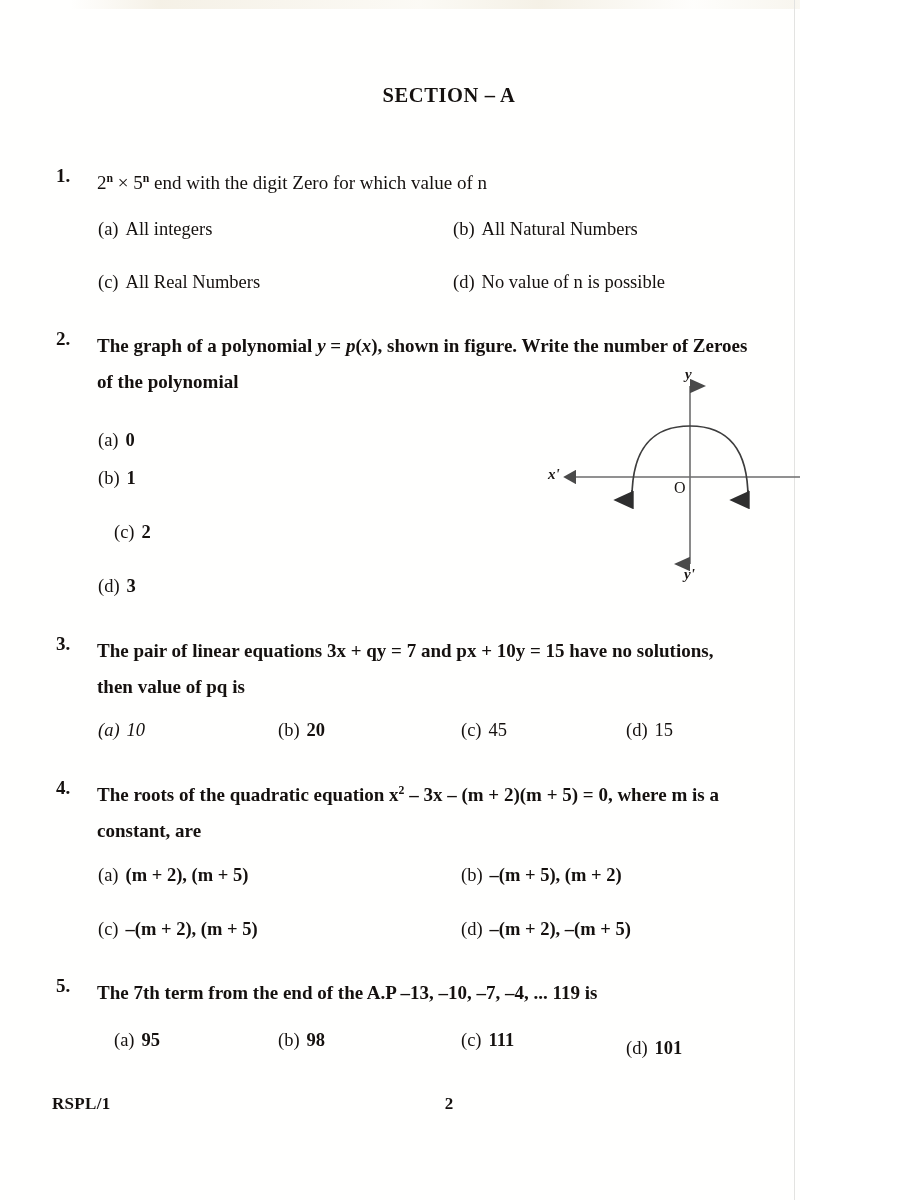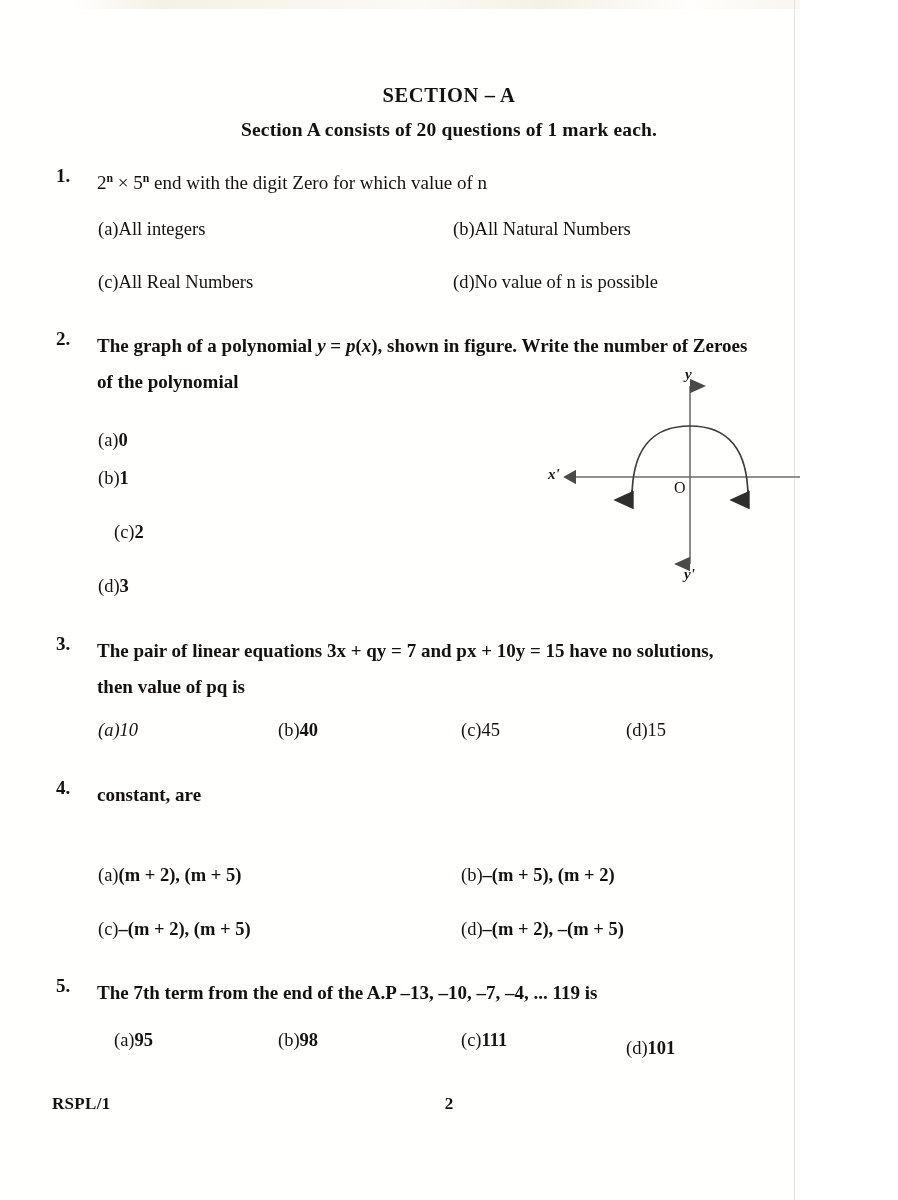--- a/index.html
+++ b/index.html
@@ -81,21 +81,21 @@
   .opts {
     position: absolute;
     left: 98px;
   }
   .opt {
     position: absolute;
     font-size: 18.5px;
     white-space: nowrap;
   }
   .opt .lab { font-weight: normal; }
-  .opt .val { font-weight: bold; }
+  .opt .val { font-weight: bold; padding-left: 7px; }
   .opt.plain .val { font-weight: normal; }
 
   i.v { font-style: italic; }
   sup.n {
     font-size: 0.62em;
     vertical-align: super;
     line-height: 0;
     font-weight: bold;
   }
 
@@ -139,21 +139,20 @@
 </style>
 </head>
 <body>
 
 <div class="page">
 
   <div class="scan-smudge"></div>
   <div class="scan-edge-right"></div>
 
   <div class="section-title">SECTION – A</div>
-  <div class="section-sub">Section A consists of 20 questions of 1 mark each.</div>
 
   <div class="q" style="top:165px;">
     <span class="q-num">1.</span>
     <div class="q-body thin">
       <span>2<sup class="n">n</sup> × 5<sup class="n">n</sup> end with the digit Zero for which value of n</span>
     </div>
   </div>
   <div class="opts" style="top:219px;">
     <div class="opt plain" style="left:0px; top:0px;">
       <span class="lab">(a)</span><span class="val">All integers</span>
@@ -234,33 +233,34 @@
     <div class="q-body">
       <span>The pair of linear equations 3x + qy = 7 and px + 10y = 15  have no solutions,</span>
       <span class="q-line2">then value of pq is</span>
     </div>
   </div>
   <div class="opts" style="top:720px;">
     <div class="opt plain" style="left:0px; top:0px;font-style:italic;">
       <span class="lab">(a)</span><span class="val">10</span>
     </div>
     <div class="opt" style="left:180px; top:0px;">
-      <span class="lab">(b)</span><span class="val">40</span>
+      <span class="lab">(b)</span><span class="val">20</span>
     </div>
     <div class="opt plain" style="left:363px; top:0px;">
       <span class="lab">(c)</span><span class="val">45</span>
     </div>
     <div class="opt plain" style="left:528px; top:0px;">
       <span class="lab">(d)</span><span class="val">15</span>
     </div>
   </div>
 
   <div class="q" style="top:777px; width:800px;">
     <span class="q-num">4.</span>
     <div class="q-body">
+      <span>The roots of the quadratic equation x<sup class="n">2</sup> – 3x – (m + 2)(m + 5) = 0, where m is a</span>
       <span class="q-line2">constant, are</span>
     </div>
   </div>
   <div class="opts" style="top:865px;">
     <div class="opt" style="left:0px; top:0px;">
       <span class="lab">(a)</span><span class="val">(m + 2), (m + 5)</span>
     </div>
     <div class="opt" style="left:363px; top:0px;">
       <span class="lab">(b)</span><span class="val">–(m + 5), (m + 2)</span>
     </div>

